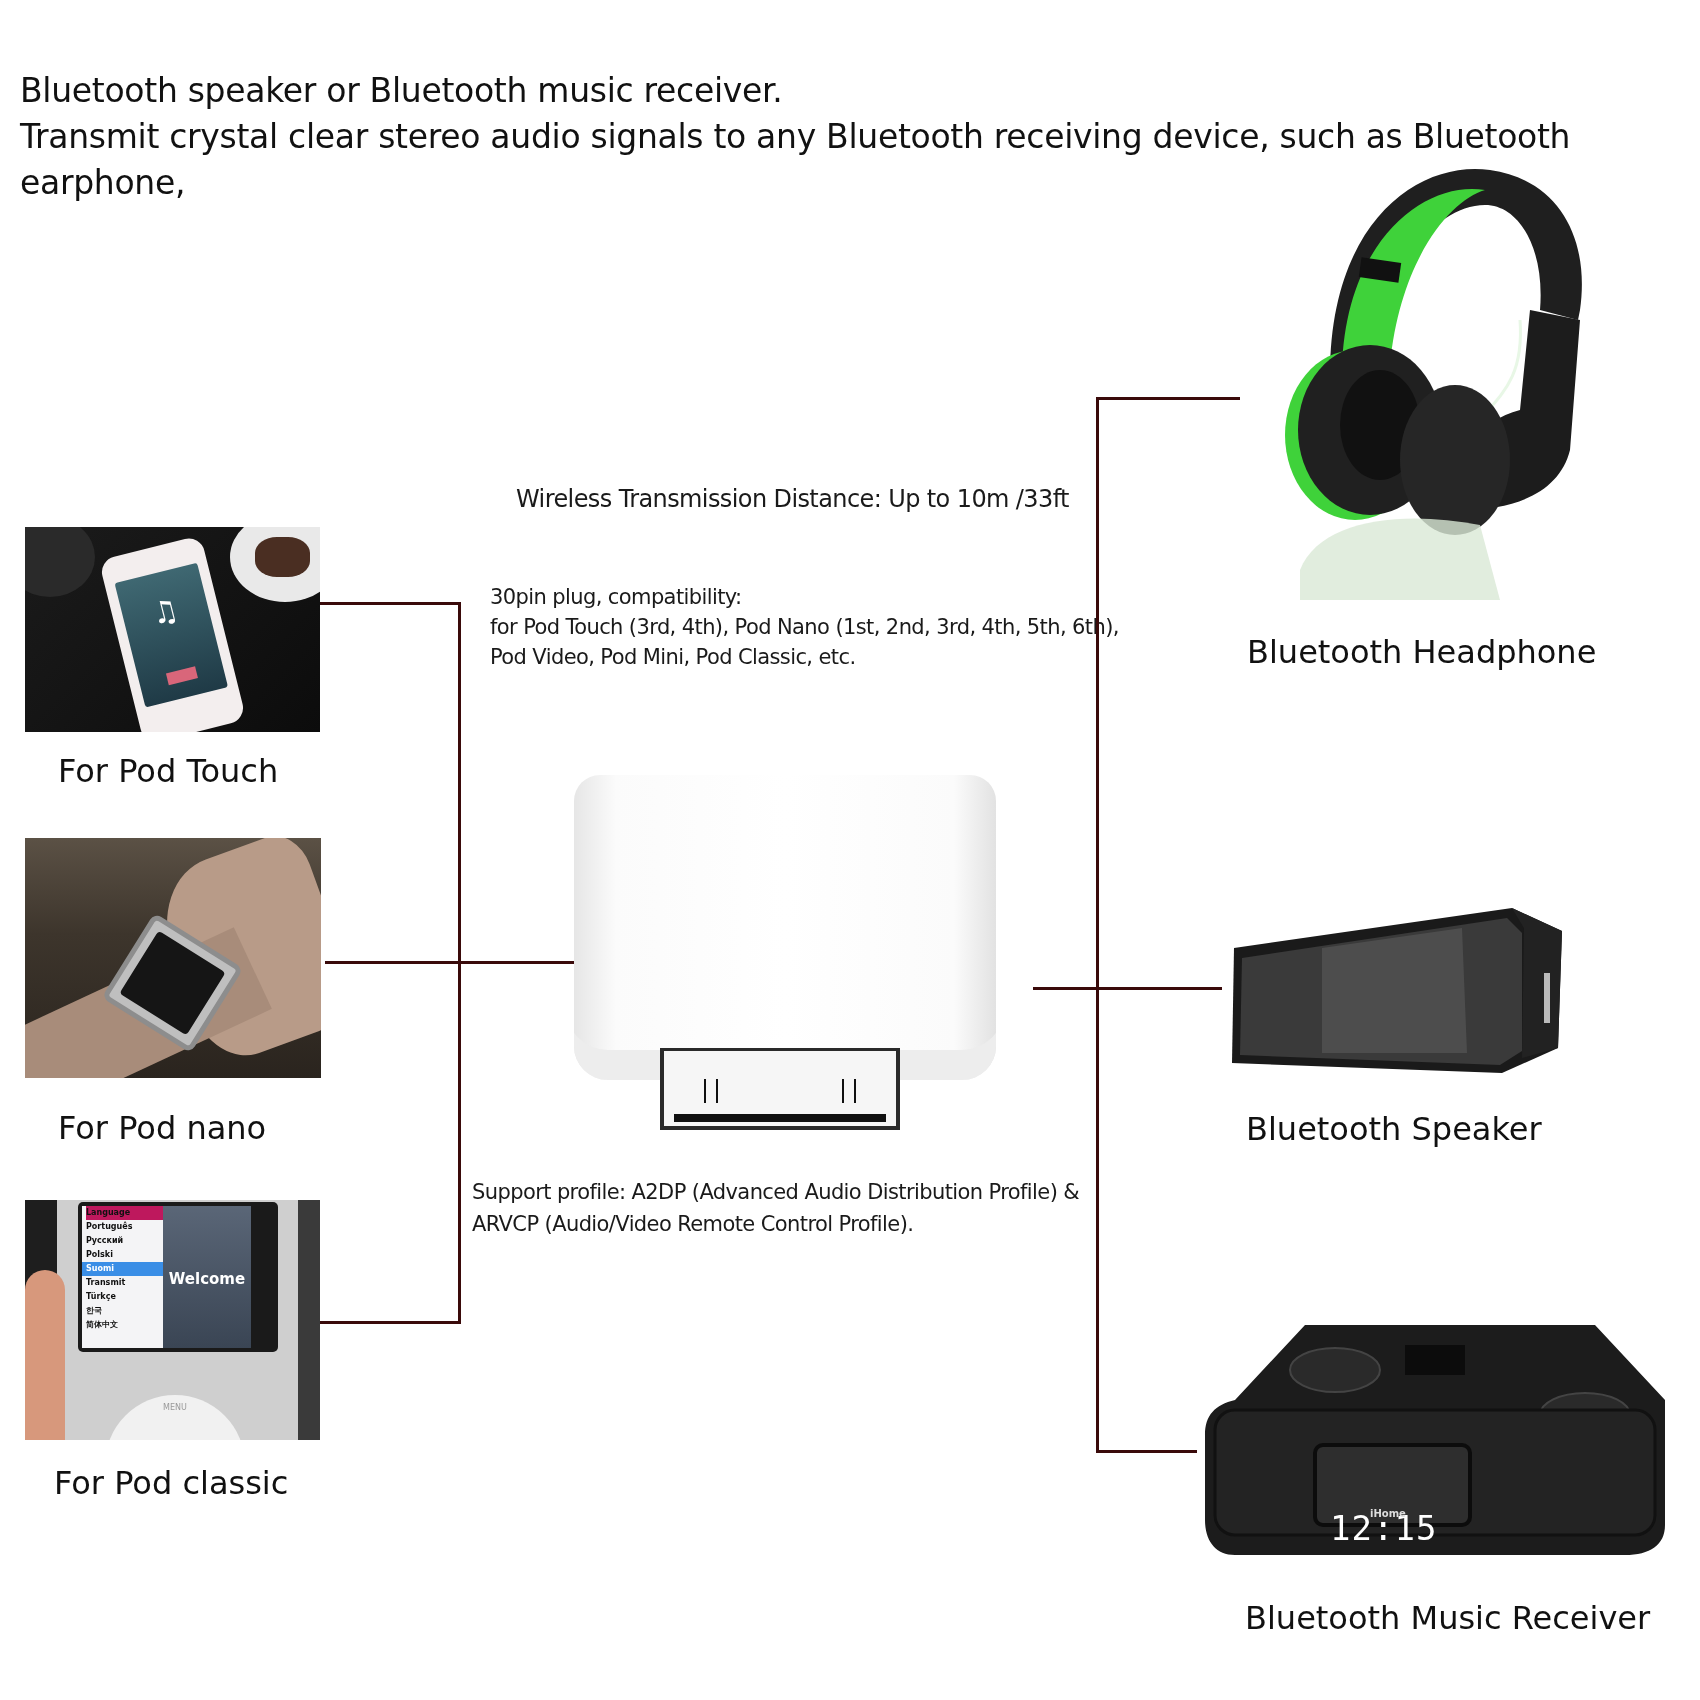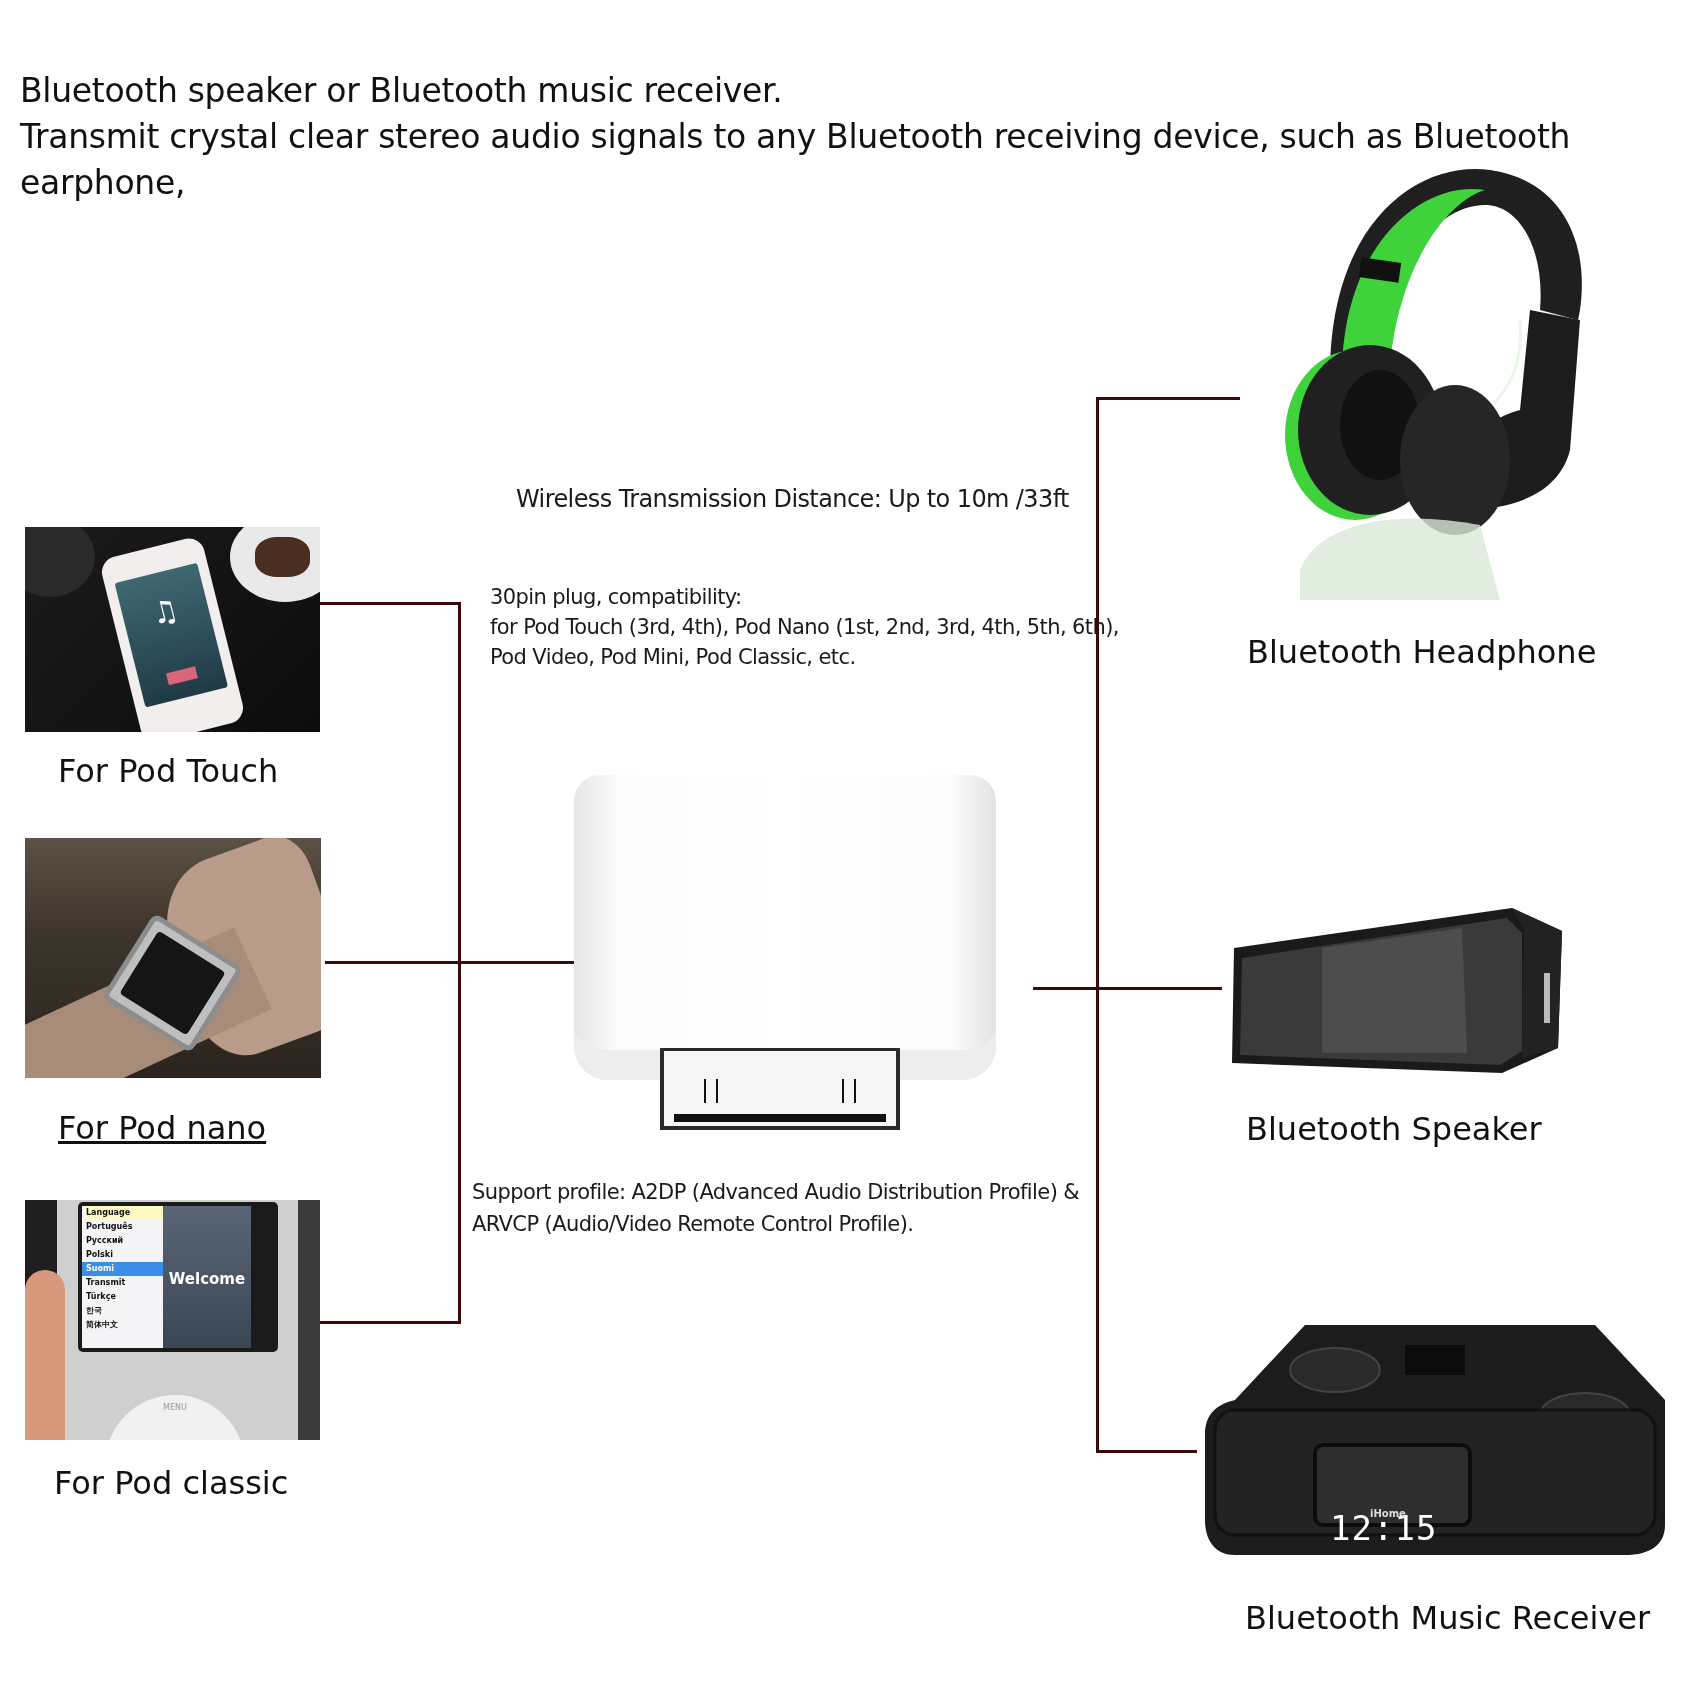--- a/index.html
+++ b/index.html
@@ -73,29 +73,29 @@
 </div>
 <div class="abs caption" style="left:58px; top:752px;">For  Pod Touch</div>
 
 <div class="tile tile-nano">
   <div style="position:absolute; left:150px; top:10px; width:160px; height:200px; border-radius:40% 20% 30% 30%; background:#b89b88; transform:rotate(-20deg);"></div>
   <div style="position:absolute; left:-20px; top:140px; width:260px; height:90px; background:#a88c7a; transform:rotate(-25deg);"></div>
   <div style="position:absolute; left:95px; top:95px; width:95px; height:90px; border-radius:8px; background:#bfbfbf; transform:rotate(32deg); border:5px solid #8d8d8d;">
     <div style="position:absolute; left:8px; top:8px; right:8px; bottom:8px; background:#151515; border-radius:4px;"></div>
   </div>
 </div>
-<div class="abs caption" style="left:58px; top:1109px;text-decoration:underline;">For   Pod nano</div>
+<div class="abs caption" style="left:58px; top:1109px;">For   Pod nano</div>
 
 <div class="tile tile-classic">
   <div style="position:absolute; left:0; top:0; width:32px; height:240px; background:#1e1e1e;"></div>
   <div style="position:absolute; left:0; top:70px; width:40px; height:170px; border-radius:20px 20px 0 0; background:#d7987c;"></div>
   <div style="position:absolute; right:0; top:0; width:22px; height:240px; background:#3a3a3a;"></div>
   <div style="position:absolute; left:53px; top:2px; width:200px; height:150px; background:#1a1a1a; border-radius:5px;">
     <div style="position:absolute; left:4px; top:4px; width:95px; height:142px; background:#f4f4f6; font-size:8px; line-height:14px; font-weight:bold; color:#111; padding-left:4px; box-sizing:border-box;">
-      <div style="background:#fef9c3;">Language</div>
+      <div style="background:#be185d;">Language</div>
       <div>Português</div>
       <div>Русский</div>
       <div>Polski</div>
       <div style="background:#3a8ee6; color:#fff; margin-left:-4px; padding-left:4px;">Suomi</div>
       <div>Transmit</div>
       <div>Türkçe</div>
       <div>한국</div>
       <div>简体中文</div>
     </div>
     <div style="position:absolute; left:85px; top:4px; width:88px; height:142px; background:linear-gradient(180deg,#5a6677,#3a4554);">

